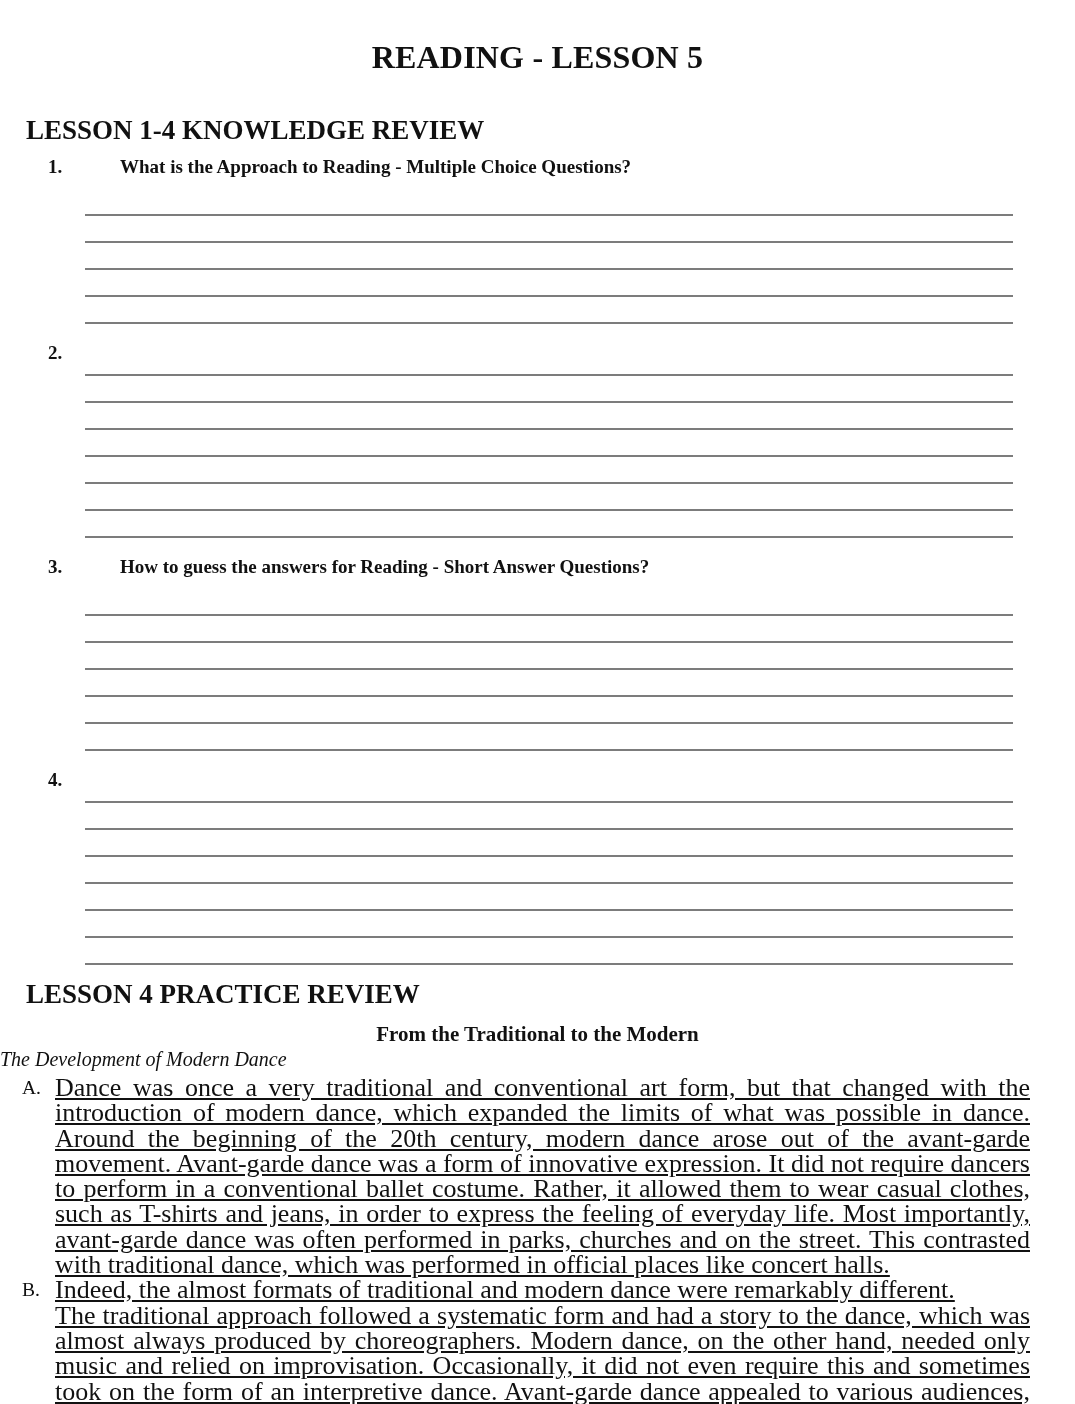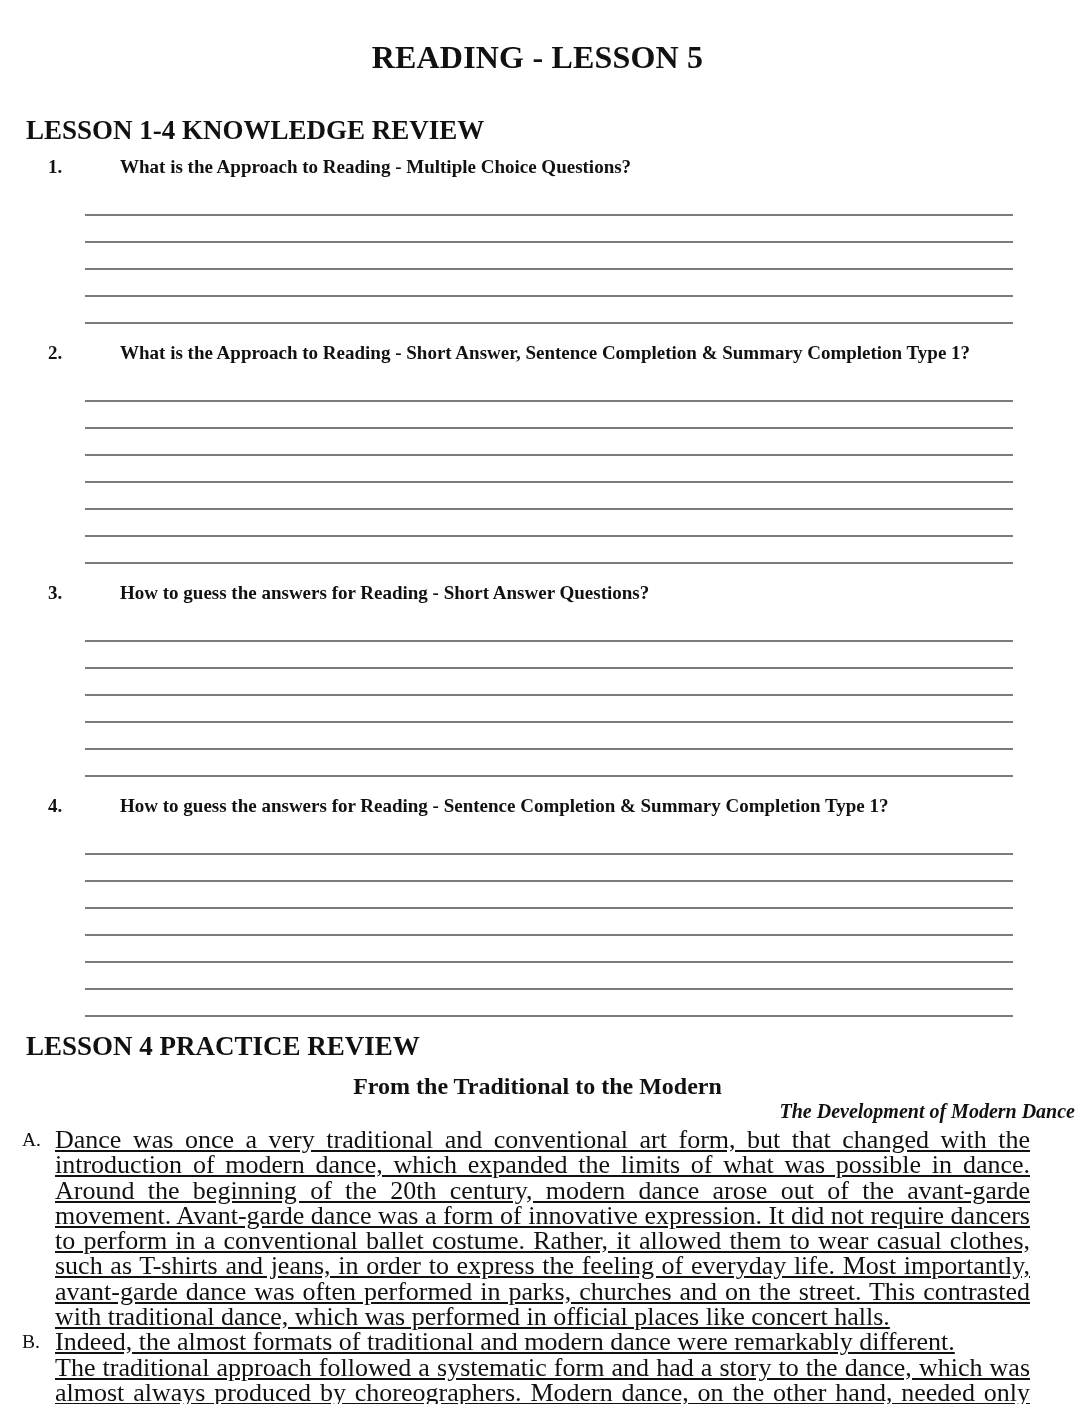--- a/index.html
+++ b/index.html
@@ -82,28 +82,28 @@
     height: 25px;
     border-bottom: 2px solid #7c7c7c;
     width: 928px;
   }
   .q-gap { height: 16px; }
 
   
   .passage-title {
     text-align: center;
     font-weight: bold;
-    font-size: 24px;
+    font-size: 21px;
     line-height: 25px;
     margin: 0;
     padding-top: 4px;
   }
   .passage-subtitle {
-    text-align: right;
-    font-weight: bold;
+    text-align: left;
+    font-weight: normal;
     font-style: italic;
     font-size: 20px;
     line-height: 25px;
     margin: 0;
   }
   .passage-list {
     list-style: none;
     margin: 0;
     padding: 3px 45px 0 0;
   }
@@ -151,21 +151,20 @@
         <div class="answer-line"></div>
         <div class="answer-line"></div>
         <div class="answer-line"></div>
         <div class="answer-line"></div>
       </div>
     </li>
     <div class="q-gap"></div>
 
     <li class="question-item">
       <span class="q-number">2.</span>
-      <span class="q-text">What is the Approach to Reading - Short Answer, Sentence Completion &amp; Summary Completion Type 1?</span>
       <div class="answer-lines">
         <div class="answer-line"></div>
         <div class="answer-line"></div>
         <div class="answer-line"></div>
         <div class="answer-line"></div>
         <div class="answer-line"></div>
         <div class="answer-line"></div>
         <div class="answer-line"></div>
       </div>
     </li>
@@ -180,21 +179,20 @@
         <div class="answer-line"></div>
         <div class="answer-line"></div>
         <div class="answer-line"></div>
         <div class="answer-line"></div>
       </div>
     </li>
     <div class="q-gap"></div>
 
     <li class="question-item">
       <span class="q-number">4.</span>
-      <span class="q-text">How to guess the answers for Reading - Sentence Completion &amp; Summary Completion Type 1?</span>
       <div class="answer-lines">
         <div class="answer-line"></div>
         <div class="answer-line"></div>
         <div class="answer-line"></div>
         <div class="answer-line"></div>
         <div class="answer-line"></div>
         <div class="answer-line"></div>
         <div class="answer-line"></div>
       </div>
     </li>

